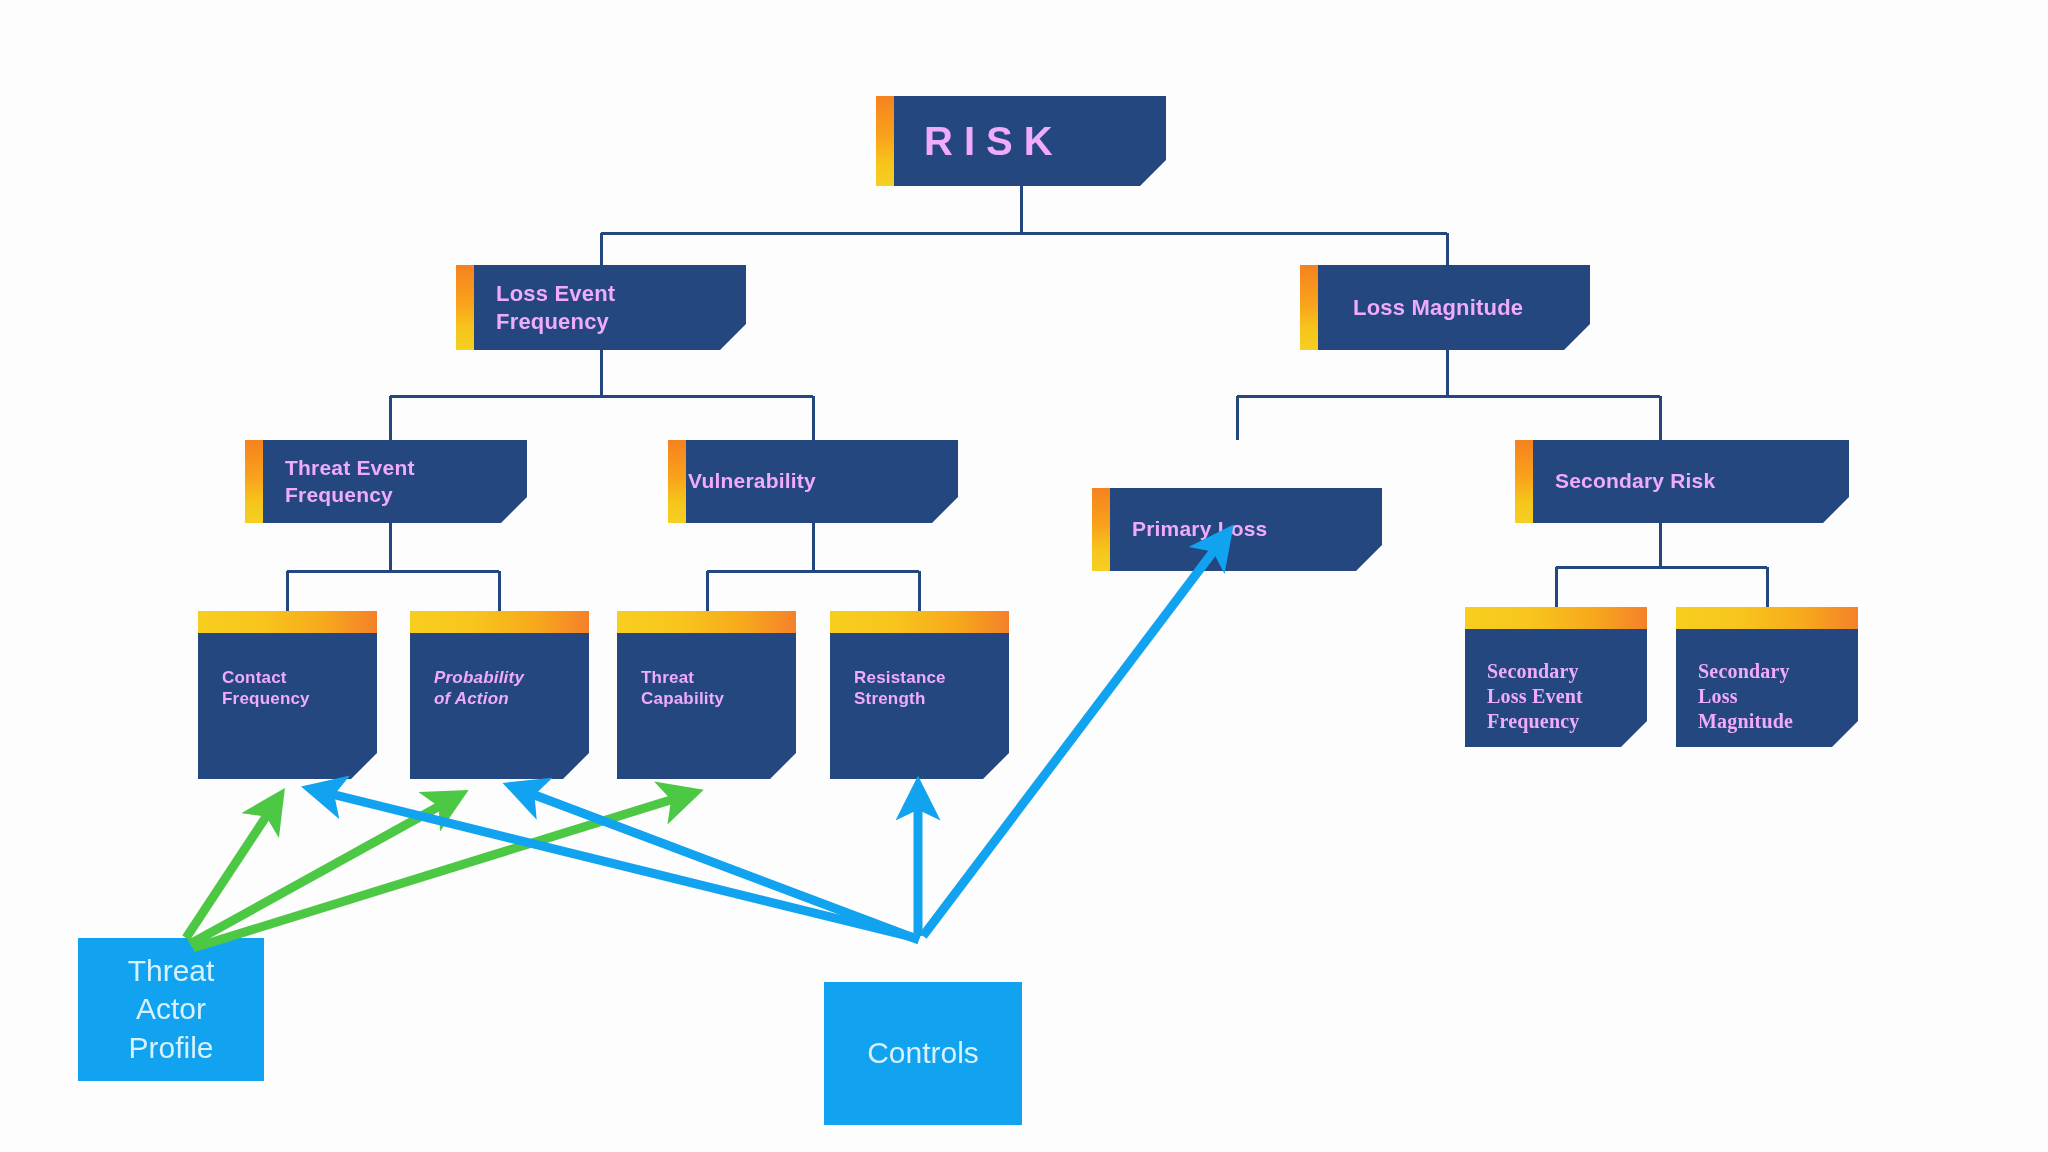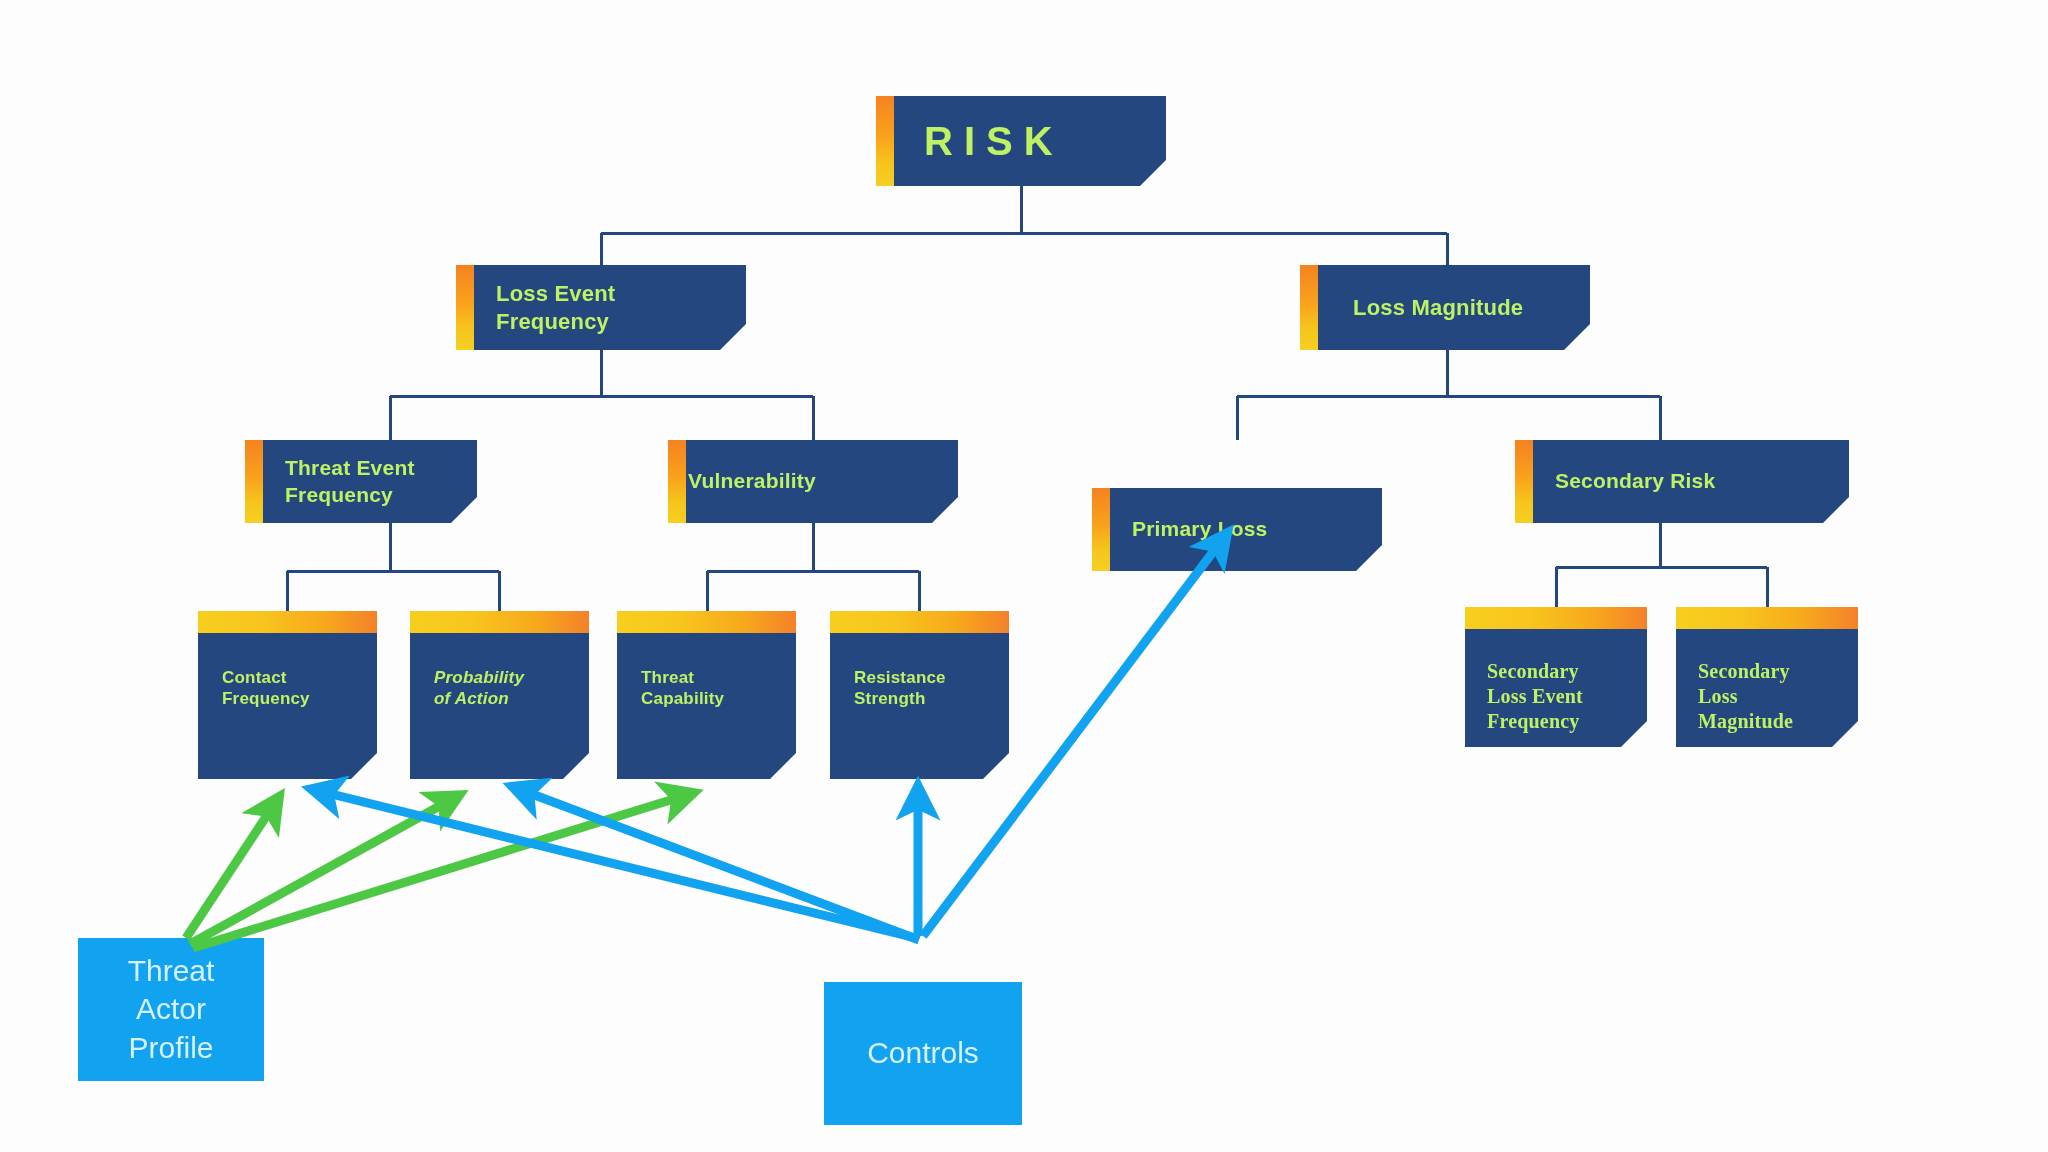--- a/index.html
+++ b/index.html
@@ -9,21 +9,21 @@
     background:#fdfdfd;
   }
   #canvas{position:absolute;inset:0;width:2048px;height:1152px;background:#fdfdfd;}
 
   svg.links{position:absolute;left:0;top:0;width:2048px;height:1152px;pointer-events:none;}
 
   
   .node{
     position:absolute;
     background:#24477f;
-    color:#bef264;
+    color:#f0abfc;
     box-sizing:border-box;
     display:flex;
     align-items:center;
     z-index:3;
   }
   
   .node.navy{
     background:#24477f;
     -webkit-clip-path:polygon(0 0,100% 0,100% calc(100% - 26px),calc(100% - 26px) 100%,0 100%);
     clip-path:polygon(0 0,100% 0,100% calc(100% - 26px),calc(100% - 26px) 100%,0 100%);
@@ -49,21 +49,21 @@
   }
 
   
   #risk{left:876px;top:96px;width:290px;height:90px;padding-left:48px;}
   #risk .label{font-size:40px;letter-spacing:11px;}
 
   #lef{left:456px;top:265px;width:290px;height:85px;padding-left:40px;}
   #lm{left:1300px;top:265px;width:290px;height:85px;padding-left:53px;}
   #lef .label,#lm .label{font-size:22px;}
 
-  #tef{left:245px;top:440px;width:232px;height:83px;padding-left:40px;}
+  #tef{left:245px;top:440px;width:282px;height:83px;padding-left:40px;}
   #vuln{left:668px;top:440px;width:290px;height:83px;padding-left:20px;}
   #ploss{left:1092px;top:440px;width:290px;height:83px;padding-left:40px;margin-top:48px;}
   #srisk{left:1515px;top:440px;width:334px;height:83px;padding-left:40px;}
   #tef .label,#vuln .label,#ploss .label,#srisk .label{font-size:21px;}
 
   .leaf{width:179px;height:168px;padding:34px 0 0 24px;align-items:flex-start;}
   .leaf .label{font-size:17px;padding-top:22px;}
   #cf{left:198px;top:611px;}
   #poa{left:410px;top:611px;font-style:italic;}
   #tc{left:617px;top:611px;}

